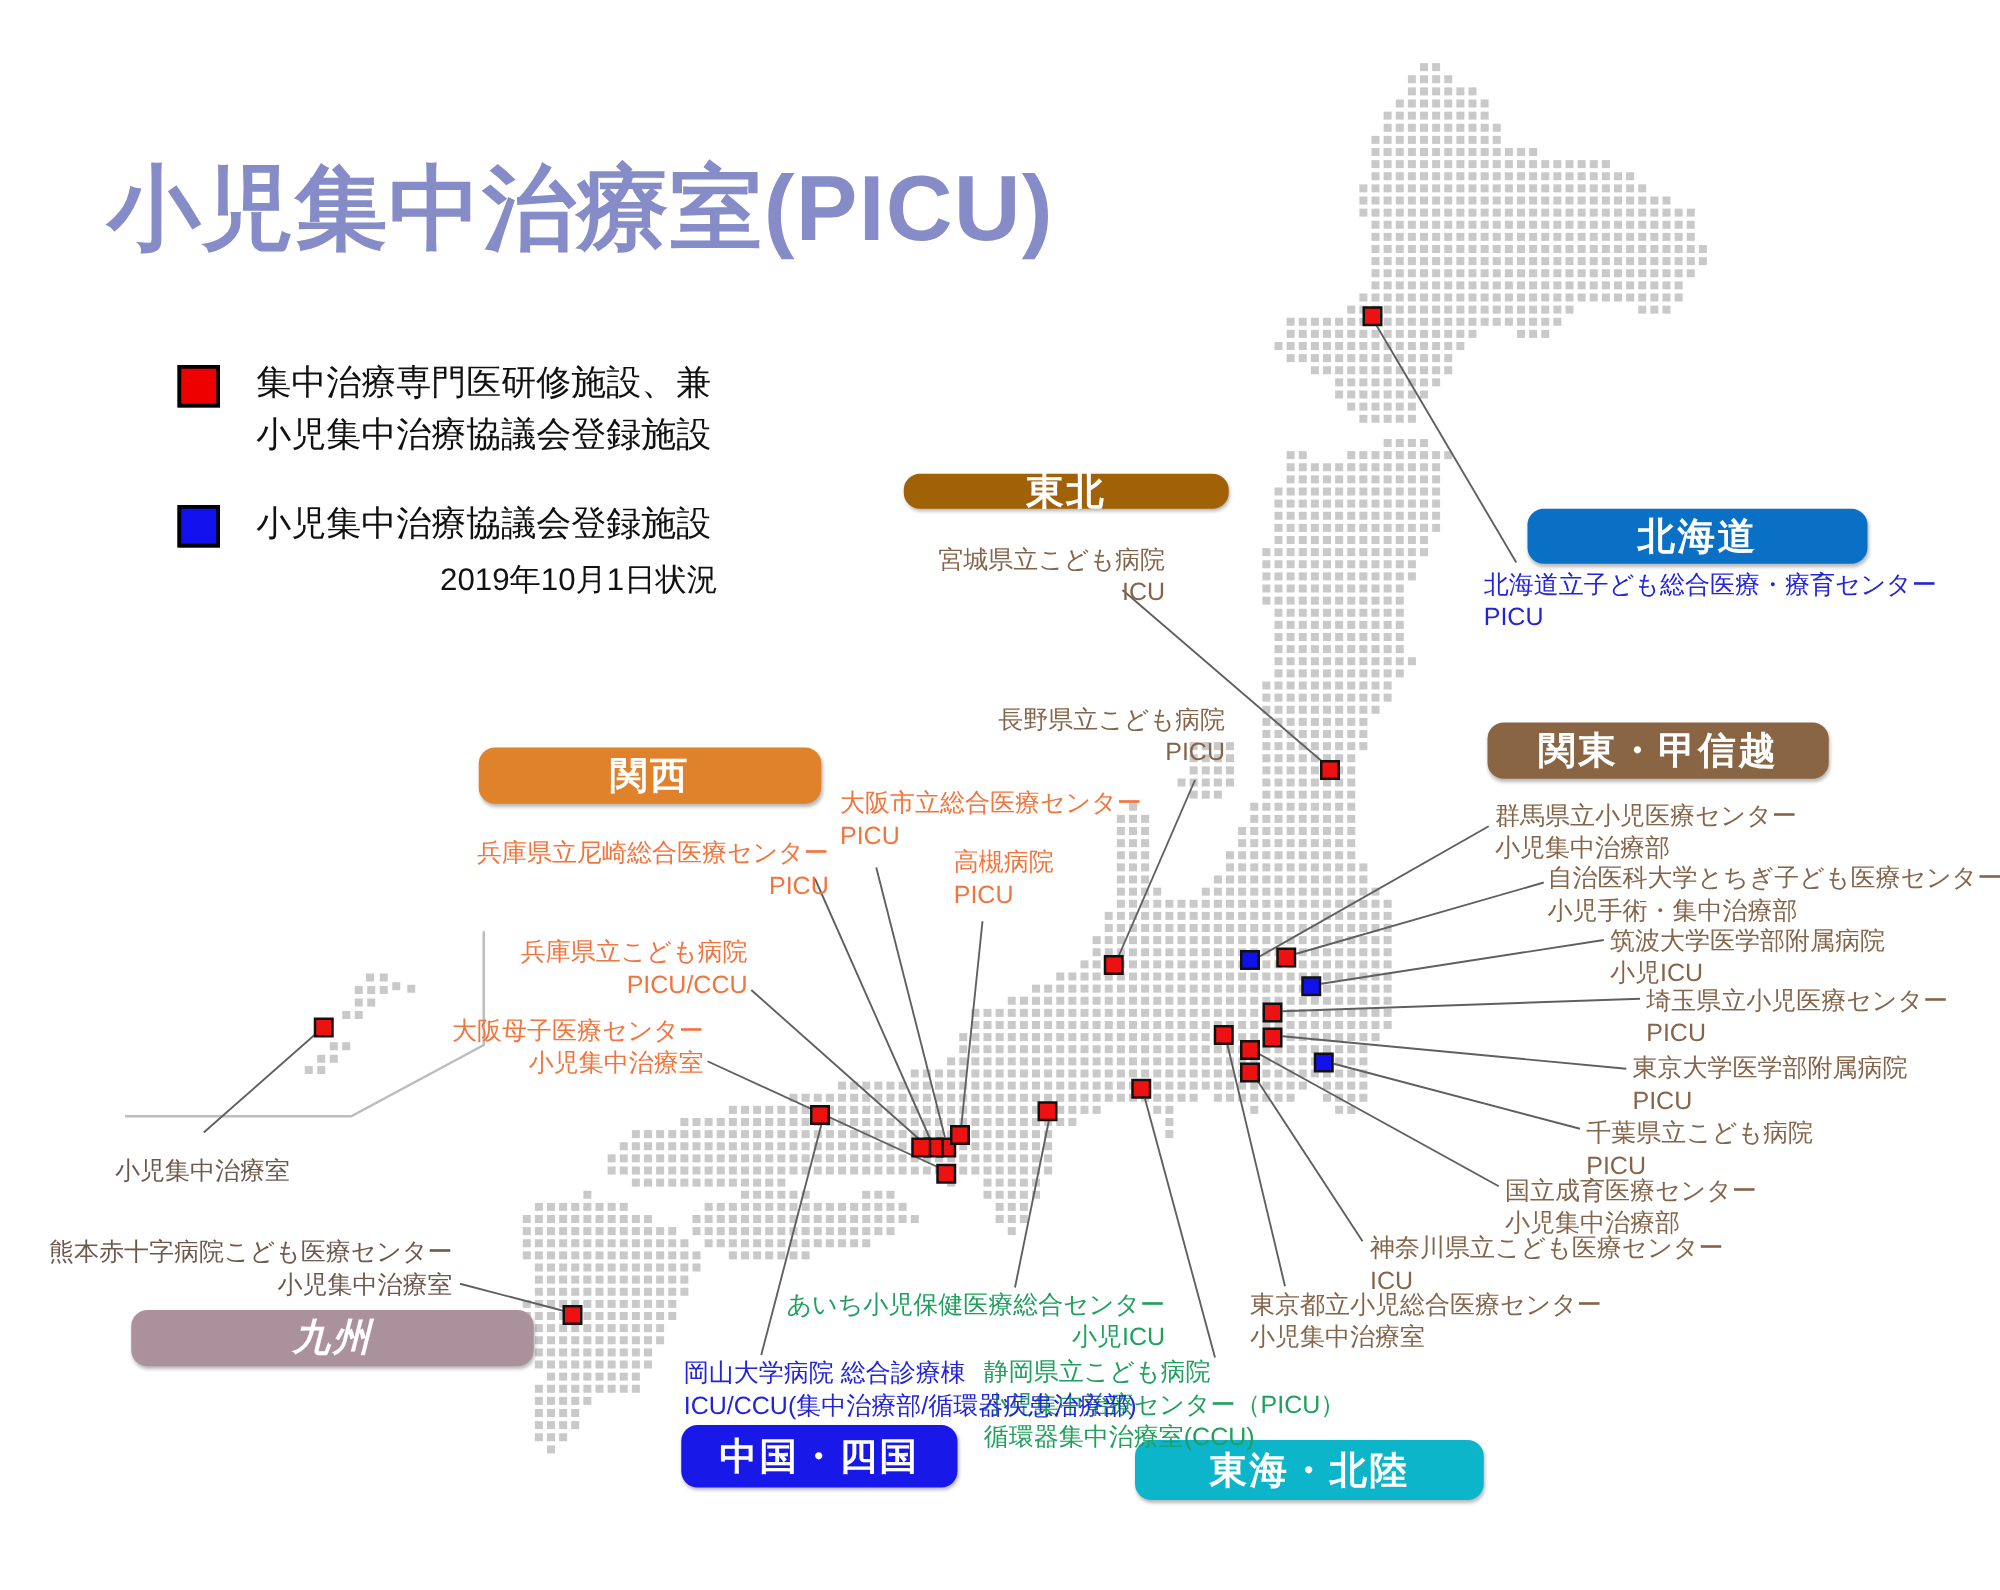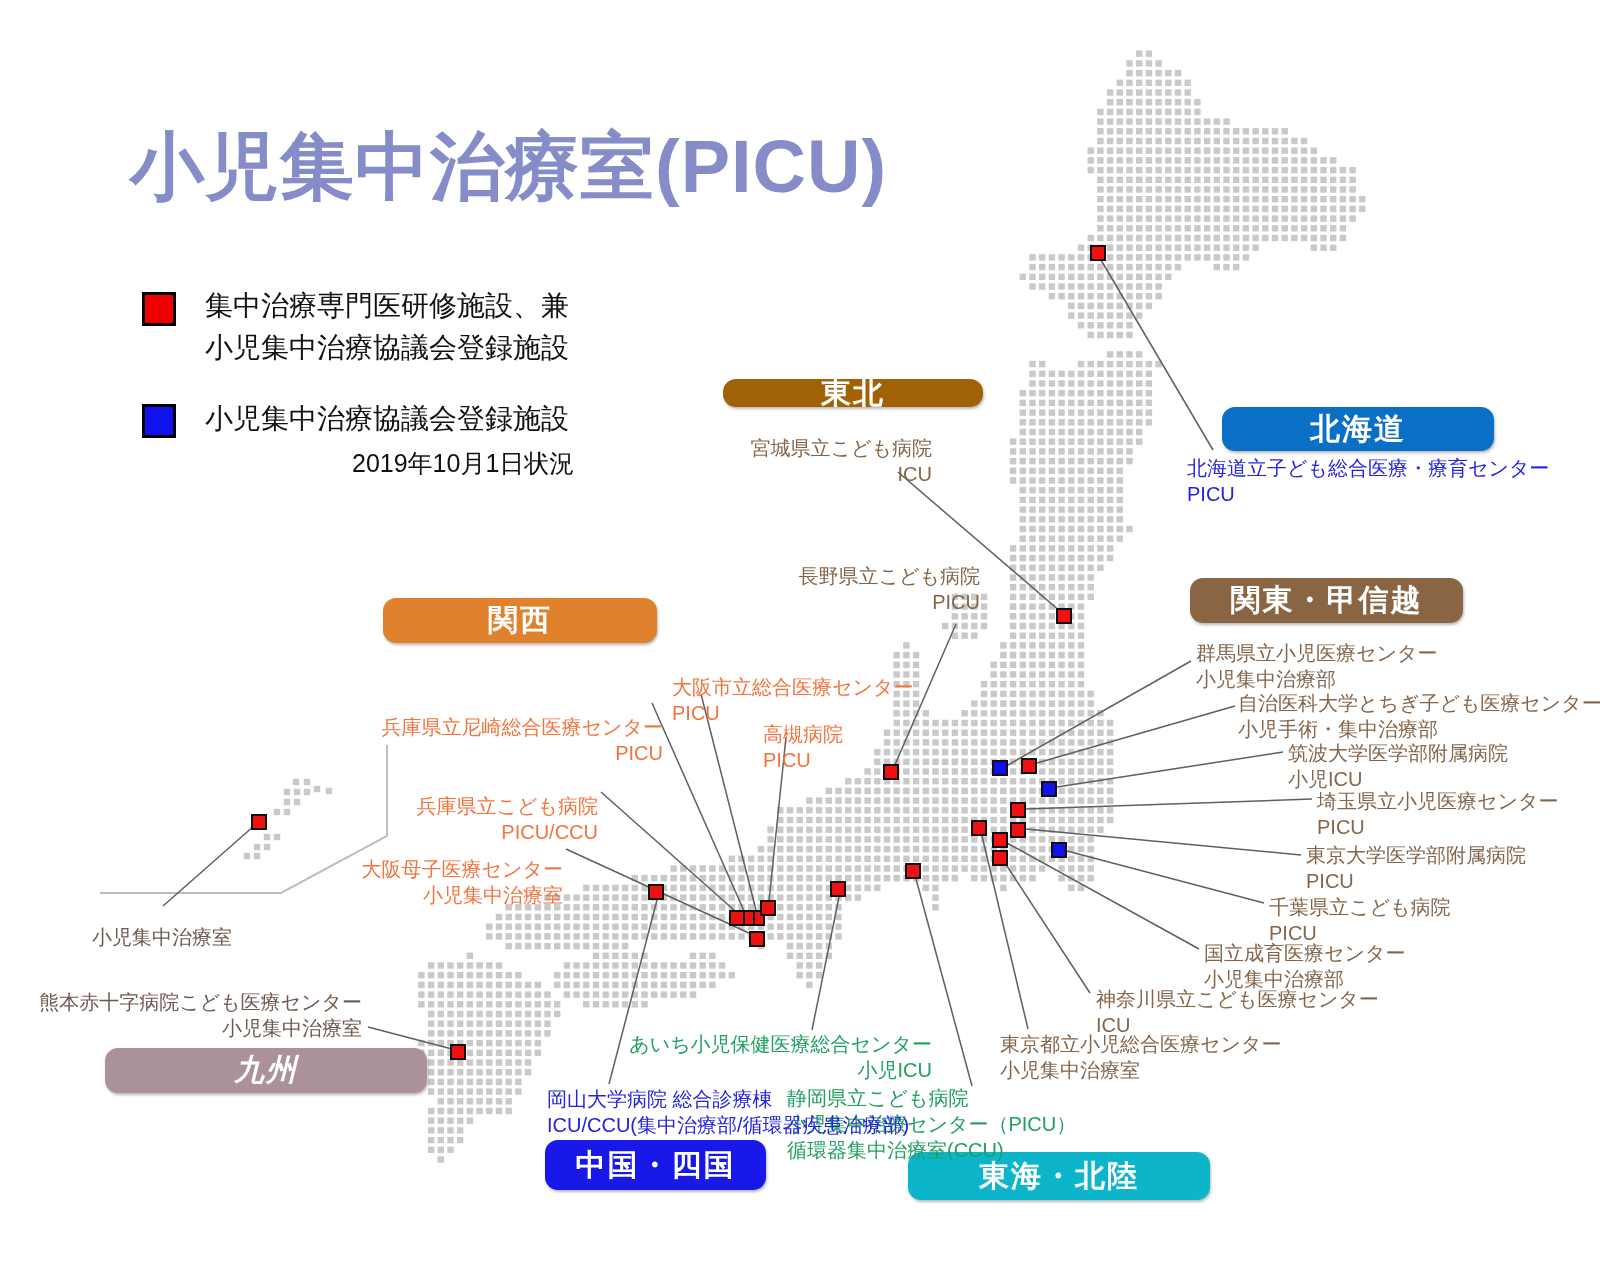--- a/index.html
+++ b/index.html
@@ -1,35 +1,35 @@
 <!DOCTYPE html>
 <html><head>
 <meta charset="utf-8">
 <style>
   html,body{margin:0;padding:0;background:#ffffff;}
   .stage{position:relative;width:1600px;height:1272px;background:#ffffff;overflow:hidden;
          font-family:"Liberation Sans","DejaVu Sans",sans-serif;}
   .page-title{position:absolute;left:86px;top:118px;font-size:74px;font-weight:bold;
-              color:#858cc7;letter-spacing:1px;white-space:nowrap;margin-left:44px;}
+              color:#858cc7;letter-spacing:1px;white-space:nowrap;}
   
   .legend-swatch{position:absolute;width:34px;height:34px;border:3px solid #000;box-sizing:border-box;}
   .legend-text{position:absolute;font-size:28px;color:#111;line-height:42px;white-space:nowrap;}
   .legend-date{position:absolute;font-size:25px;color:#111;white-space:nowrap;}
   
   .badge{position:absolute;border-radius:13px;color:#fff;font-weight:bold;font-size:30px;
          display:flex;align-items:center;justify-content:center;letter-spacing:2px;
          box-shadow:1px 2px 3px rgba(0,0,0,0.28);white-space:nowrap;}
   
   .flabel{position:absolute;font-size:20px;line-height:26px;white-space:nowrap;}
   .flabel div{white-space:nowrap;}
   .a-left{text-align:left;}
   .a-right{text-align:right;}
   .a-center{}
   .c-brown{color:#85654a;}
-  .c-orange{color:#f3733c;margin-top:44px;}
+  .c-orange{color:#f3733c;}
   .c-blue{color:#2323dc;}
   .c-green{color:#1fa05e;}
   .c-mauve{color:#6e584e;}
   svg.maplayer{position:absolute;left:0;top:0;}
 </style>
 </head>
 <body>
 
 <div class="stage">
 
@@ -2175,21 +2175,21 @@
       </div>
       <div class="badge" style="left: 383px; top: 598px; width: 274px; height: 45px; background: rgb(224, 129, 44);">
         <span>関西</span>
       </div>
       <div class="badge" style="left: 105px; top: 1048px; width: 322px; height: 45px; background: rgb(171, 145, 156); font-style: italic;">
         <span>九州</span>
       </div>
       <div class="badge" style="left: 545px; top: 1140px; width: 221px; height: 50px; background: rgb(24, 24, 232);">
         <span>中国・四国</span>
       </div>
-      <div class="badge" style="left: 908px; top: 1152px; width: 302px; height: 48px; background: rgb(13, 181, 203);">
+      <div class="badge" style="left: 908px; top: 1152px; width: 279px; height: 48px; background: rgb(13, 181, 203);">
         <span>東海・北陸</span>
       </div>
     </div>
   <div id="labels">
       <div class="flabel c-blue a-left" style="left: 1187px; top: 455px;">
         <div>北海道立子ども総合医療・療育センター</div>
         <div>PICU</div>
       </div>
       <div class="flabel c-brown a-right" style="right: 668px; top: 435px;">
         <div>宮城県立こども病院</div>

